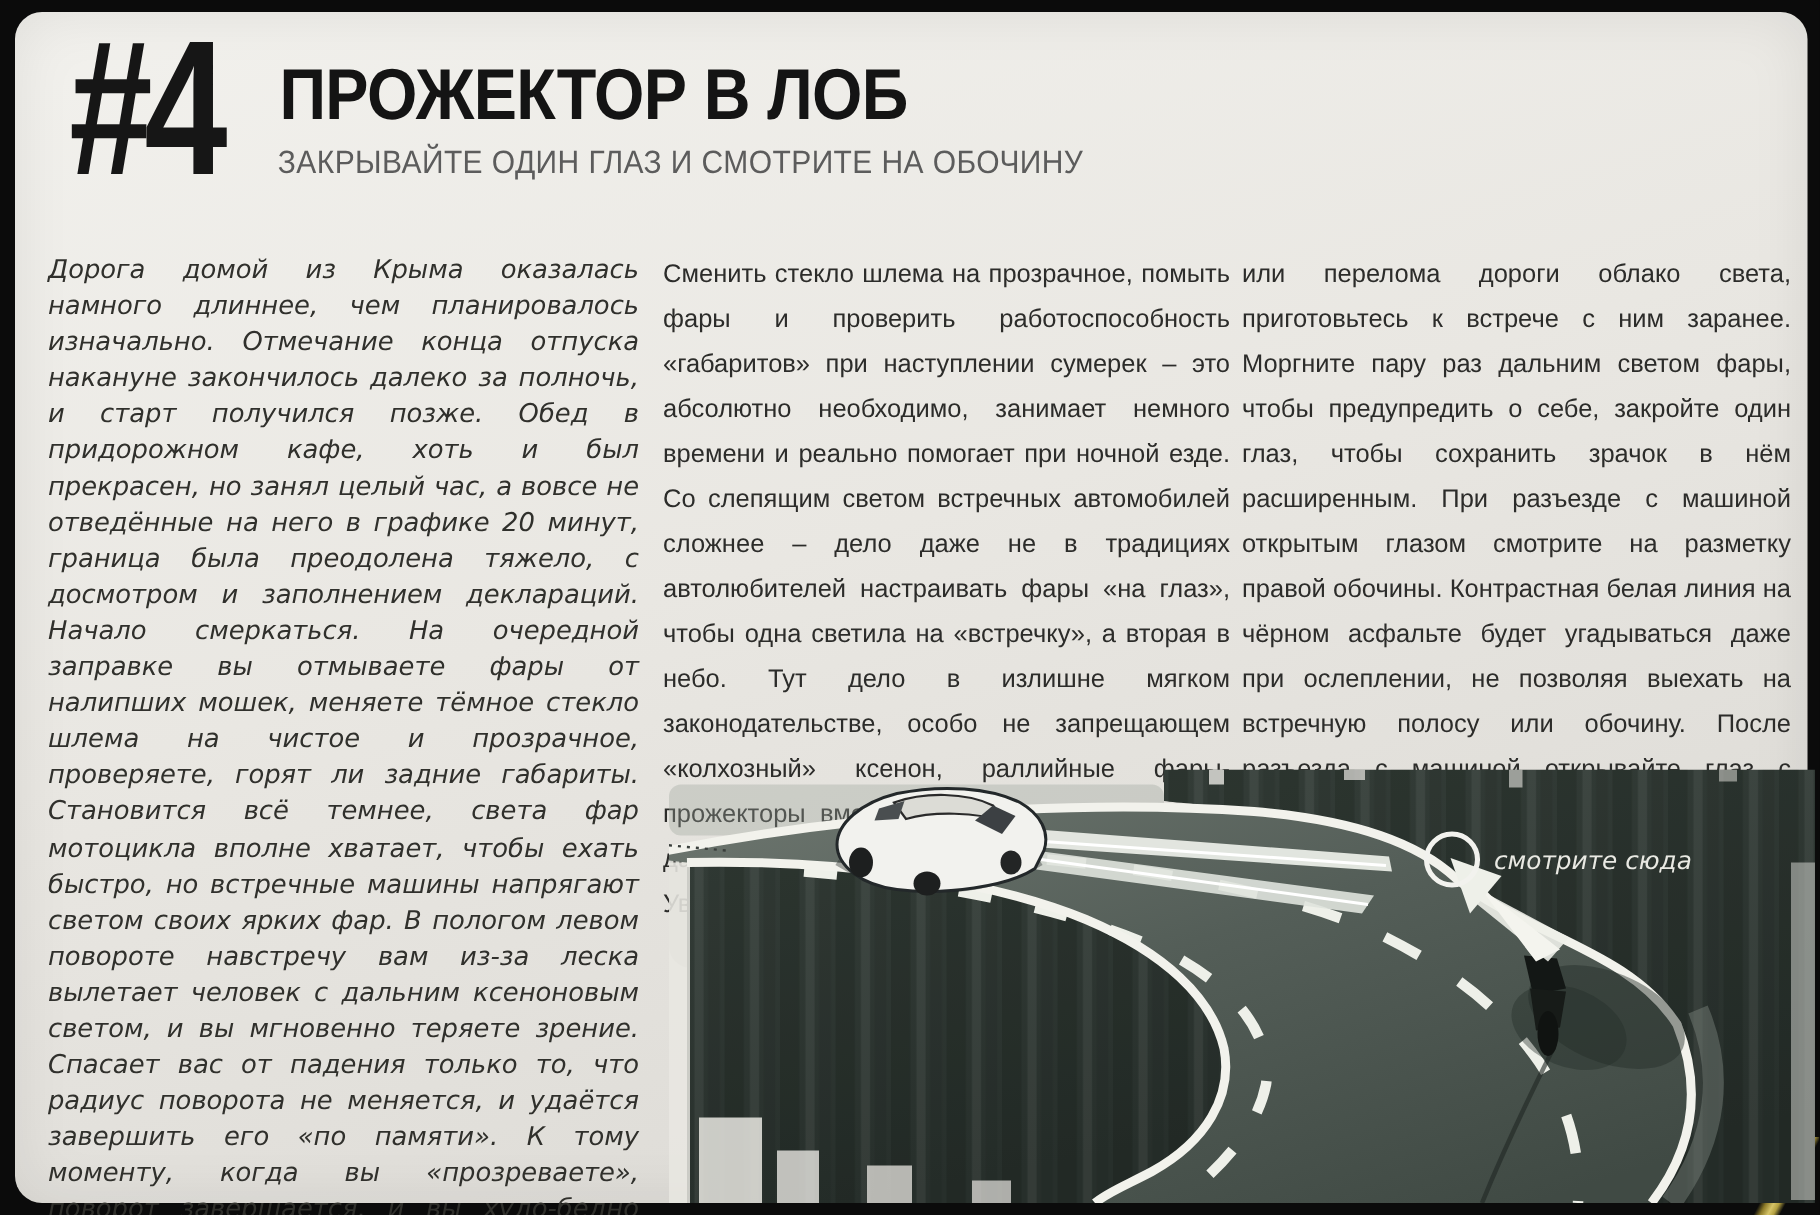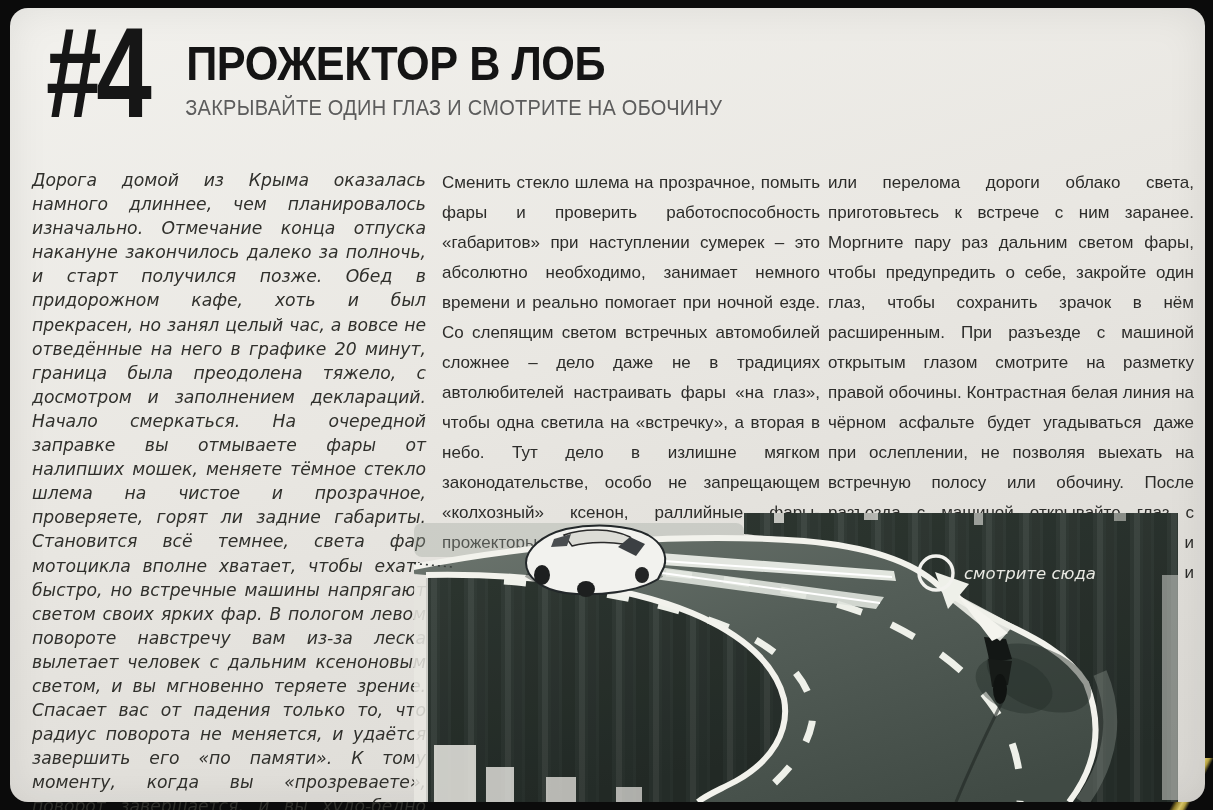--- a/index.html
+++ b/index.html
@@ -39,21 +39,21 @@
     hyphens:auto;-webkit-hyphens:auto;
   }
   .col-left{
     left:22px;width:394px;font-style:italic;
     font-family:"DejaVu Sans","Liberation Sans",sans-serif;
     font-size:17.2px;line-height:24.1px;color:#30302c;
   }
   .col-mid{left:432px;width:378px;}
   .col-right{left:818px;width:366px;}
   .col p{margin:0;}
-  .illustration{position:absolute;left:404px;top:505px;width:764px;height:289px;}
+  .illustration{position:absolute;left:436px;top:505px;width:764px;height:289px;}
   .illustration svg{display:block;}
   .ill-label{
     font-family:"DejaVu Sans","Liberation Sans",sans-serif;
     font-style:italic;font-size:16.5px;fill:#e9e9e3;
   }
 </style>
 </head>
 <body>
 
 <div class="corner-accent"></div>

